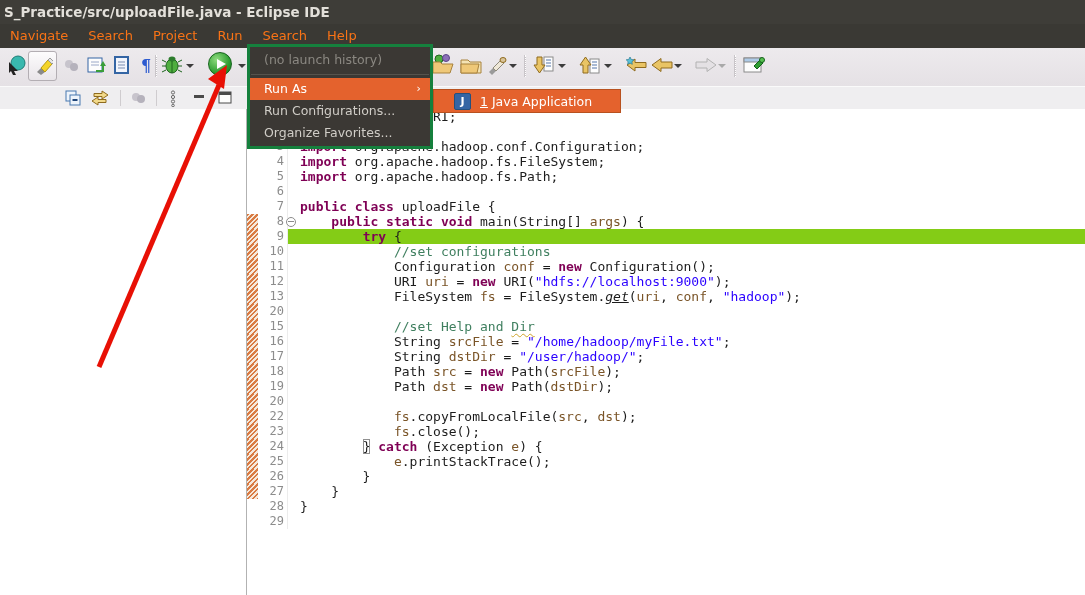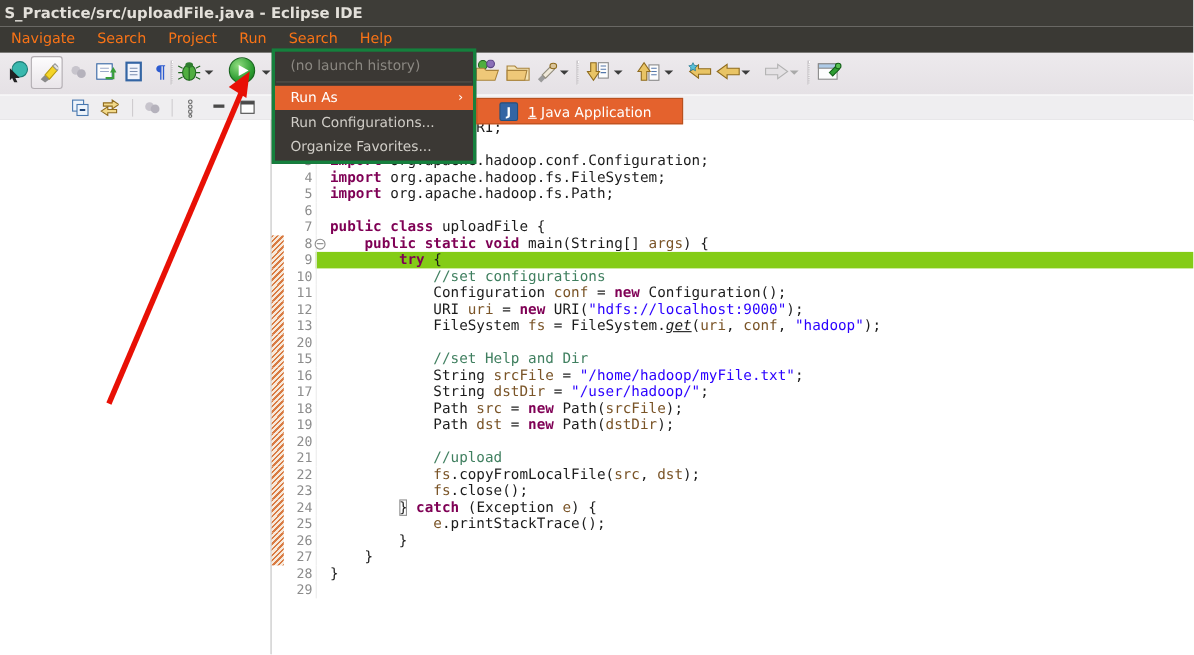--- a/index.html
+++ b/index.html
@@ -53,21 +53,21 @@
   .lnum{width:29px;flex:0 0 29px;text-align:right;padding-right:3px;color:#8c8c8c;
         font-size:12px;position:relative;box-sizing:border-box;}
   .fold{position:absolute;right:-9px;top:3px;width:8px;height:8px;border:1px solid #8c8c8c;
         border-radius:50%;background:#fff;z-index:2;}
   .fold::after{content:"";position:absolute;left:1px;right:1px;top:3px;height:1px;background:#8c8c8c;}
   .codearea{flex:1;padding-left:12px;border-left:1px solid #ececec;color:#1c1c1c;}
   .cl.cur .codearea{background:#84cc16;}
   .kw{color:#7f0055;font-weight:bold;}
   .str{color:#2a00ff;}
   .com{color:#3f7f5f;}
-  .comu{color:#3f7f5f;text-decoration-style:wavy;
+  .comu{color:#3f7f5f;text-decoration:underline;text-decoration-style:wavy;
         text-decoration-color:#cfa42c;text-decoration-thickness:1px;text-underline-offset:2px;}
   .var{color:#7a5427;}
   .it{font-style:italic;text-decoration:underline;}
   .brx{outline:1px solid #909090;outline-offset:-1px;}
 
   
   .runmenu{position:absolute;left:247px;top:44px;width:186px;background:#3b3834;
            border:3px solid #15803d;padding:2px 0;z-index:50;box-sizing:border-box;}
   .rmi{height:22px;line-height:22px;padding-left:14px;color:#d0cdc7;font-size:12.5px;
        position:relative;cursor:default;white-space:nowrap;}
@@ -324,21 +324,20 @@
       <div class="cl"><div class="ruler hatch"></div><div class="lnum">11</div><div class="codearea"><span>            Configuration </span><span class="var">conf</span><span> = </span><span class="kw">new</span><span> Configuration();</span></div></div>
       <div class="cl"><div class="ruler hatch"></div><div class="lnum">12</div><div class="codearea"><span>            URI </span><span class="var">uri</span><span> = </span><span class="kw">new</span><span> URI(</span><span class="str">"hdfs://localhost:9000"</span><span>);</span></div></div>
       <div class="cl"><div class="ruler hatch"></div><div class="lnum">13</div><div class="codearea"><span>            FileSystem </span><span class="var">fs</span><span> = FileSystem.</span><span class="it">get</span><span>(</span><span class="var">uri</span><span>, </span><span class="var">conf</span><span>, </span><span class="str">"hadoop"</span><span>);</span></div></div>
       <div class="cl"><div class="ruler hatch"></div><div class="lnum">20</div><div class="codearea"></div></div>
       <div class="cl"><div class="ruler hatch"></div><div class="lnum">15</div><div class="codearea"><span>            </span><span class="com">//set Help and </span><span class="comu">Dir</span></div></div>
       <div class="cl"><div class="ruler hatch"></div><div class="lnum">16</div><div class="codearea"><span>            String </span><span class="var">srcFile</span><span> = </span><span class="str">"/home/hadoop/myFile.txt"</span><span>;</span></div></div>
       <div class="cl"><div class="ruler hatch"></div><div class="lnum">17</div><div class="codearea"><span>            String </span><span class="var">dstDir</span><span> = </span><span class="str">"/user/hadoop/"</span><span>;</span></div></div>
       <div class="cl"><div class="ruler hatch"></div><div class="lnum">18</div><div class="codearea"><span>            Path </span><span class="var">src</span><span> = </span><span class="kw">new</span><span> Path(</span><span class="var">srcFile</span><span>);</span></div></div>
       <div class="cl"><div class="ruler hatch"></div><div class="lnum">19</div><div class="codearea"><span>            Path </span><span class="var">dst</span><span> = </span><span class="kw">new</span><span> Path(</span><span class="var">dstDir</span><span>);</span></div></div>
       <div class="cl"><div class="ruler hatch"></div><div class="lnum">20</div><div class="codearea"></div></div>
-      <div class="cl"><div class="ruler hatch"></div><div class="lnum">21</div><div class="codearea"><span>            </span><span class="com">//upload</span></div></div>
       <div class="cl"><div class="ruler hatch"></div><div class="lnum">22</div><div class="codearea"><span>            </span><span class="var">fs</span><span>.copyFromLocalFile(</span><span class="var">src</span><span>, </span><span class="var">dst</span><span>);</span></div></div>
       <div class="cl"><div class="ruler hatch"></div><div class="lnum">23</div><div class="codearea"><span>            </span><span class="var">fs</span><span>.close();</span></div></div>
       <div class="cl"><div class="ruler hatch"></div><div class="lnum">24</div><div class="codearea"><span>        </span><span class="brx">}</span><span> </span><span class="kw">catch</span><span> (Exception </span><span class="var">e</span><span>) {</span></div></div>
       <div class="cl"><div class="ruler hatch"></div><div class="lnum">25</div><div class="codearea"><span>            </span><span class="var">e</span><span>.printStackTrace();</span></div></div>
       <div class="cl"><div class="ruler hatch"></div><div class="lnum">26</div><div class="codearea"><span>        }</span></div></div>
       <div class="cl"><div class="ruler hatch"></div><div class="lnum">27</div><div class="codearea"><span>    }</span></div></div>
       <div class="cl"><div class="ruler"></div><div class="lnum">28</div><div class="codearea"><span>}</span></div></div>
       <div class="cl"><div class="ruler"></div><div class="lnum">29</div><div class="codearea"></div></div>
     </div>
 </div>

